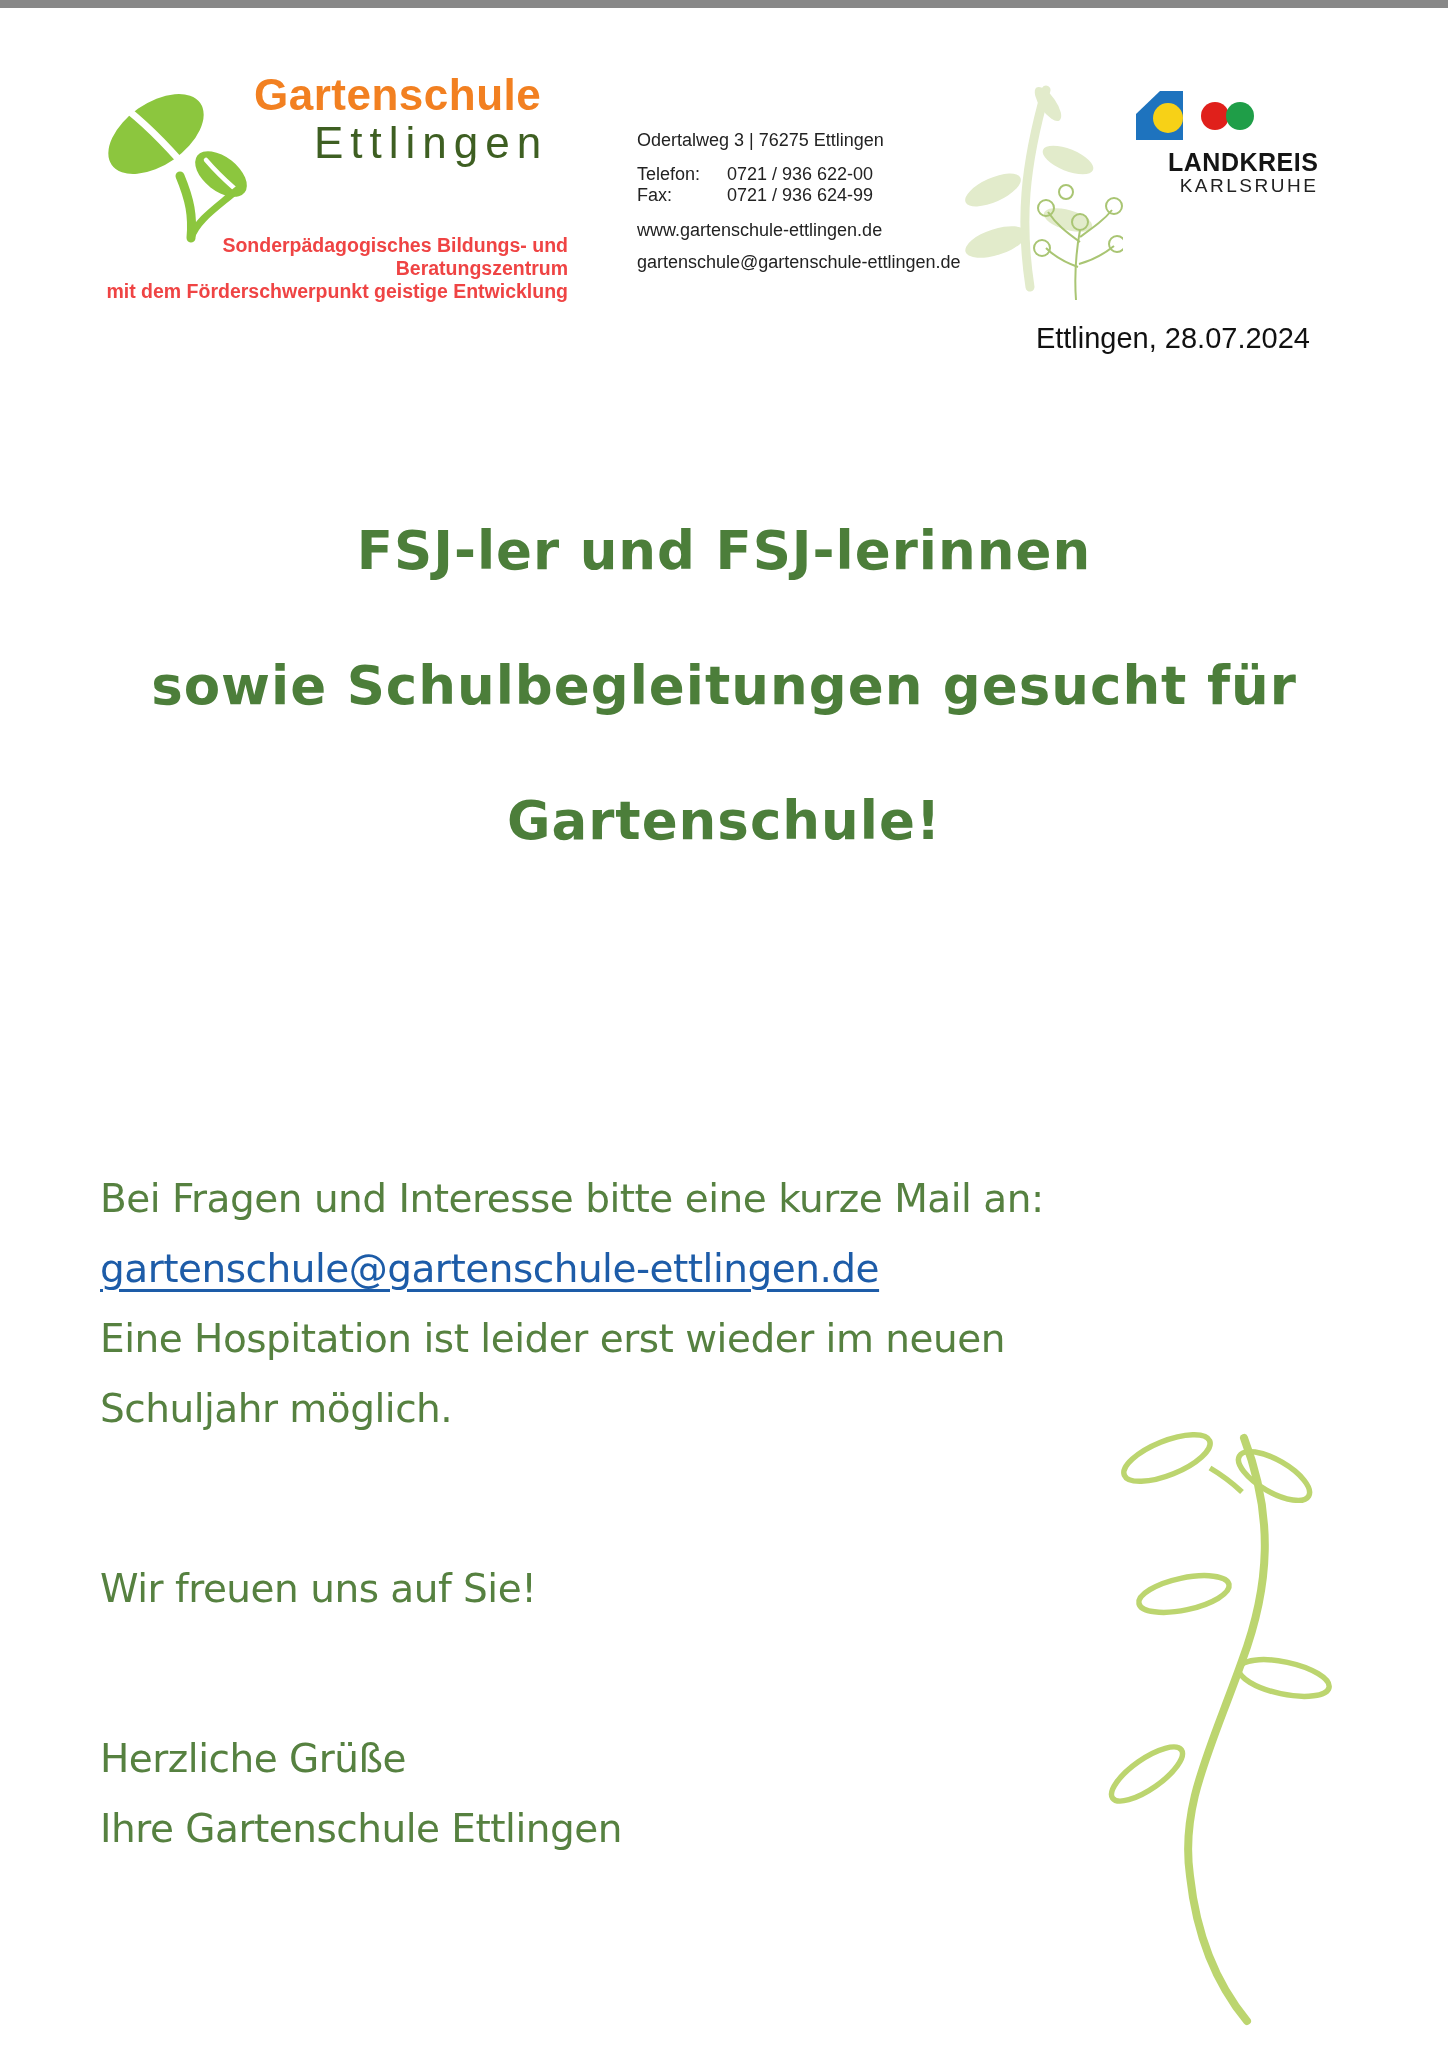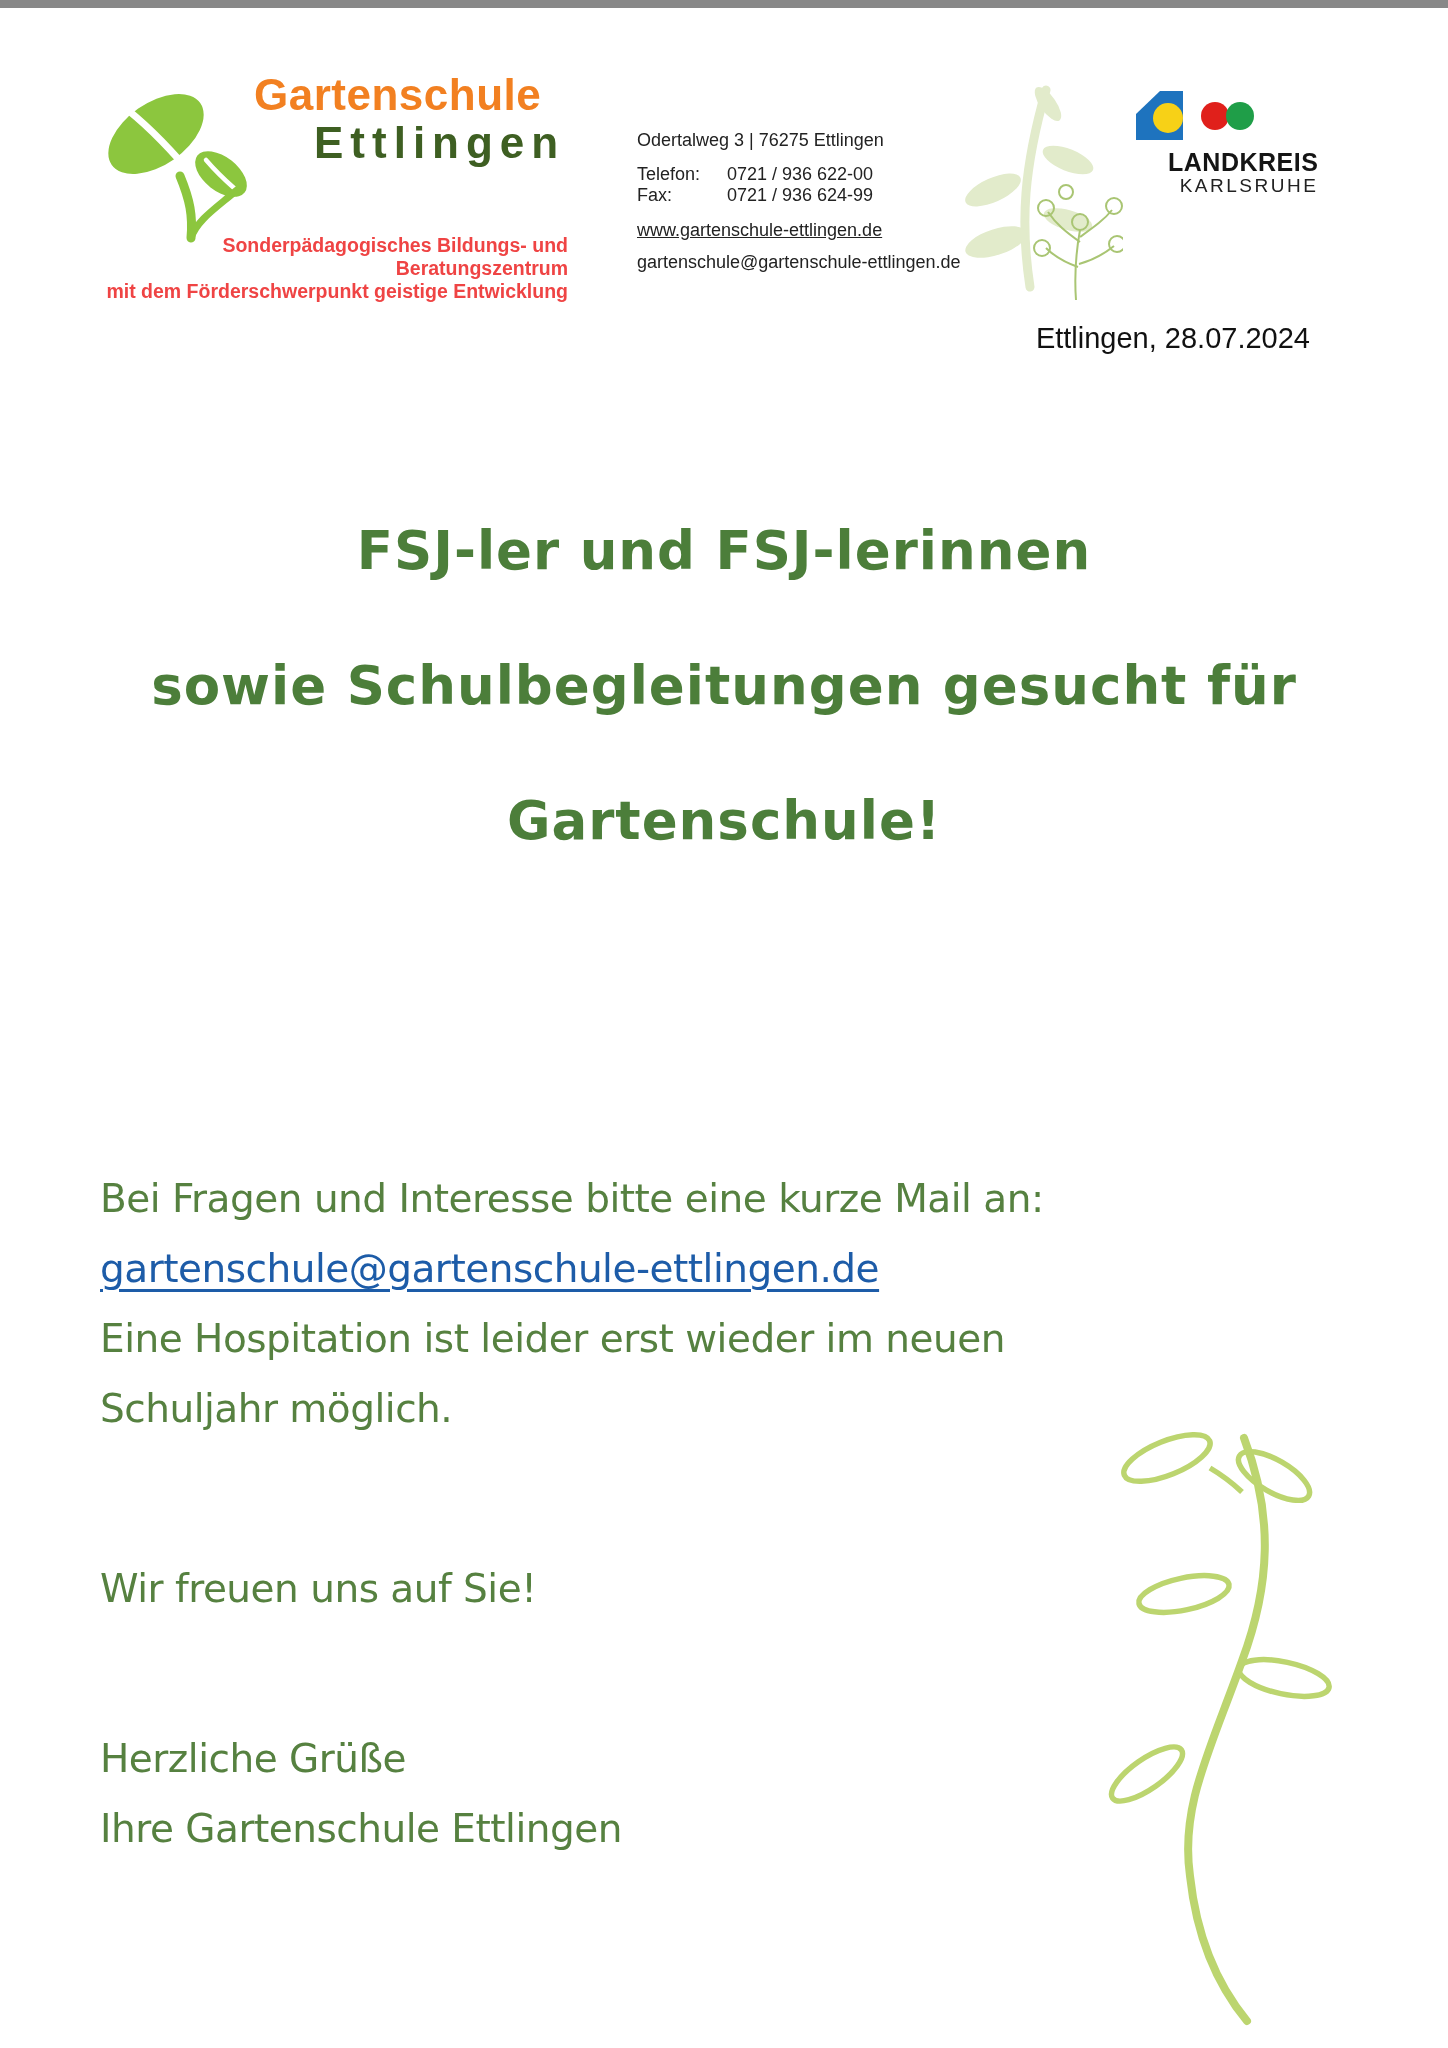--- a/index.html
+++ b/index.html
@@ -15,33 +15,33 @@
   
   .logo-wrap{position:absolute;left:86px;top:58px;}
   .logo-mark{position:absolute;left:8px;top:10px;}
   .logo-word1{
     position:absolute;left:168px;top:4px;
     font-size:44px;font-weight:bold;letter-spacing:0.5px;
     font-family:"Liberation Sans", sans-serif;
   }
   .logo-word2{
     position:absolute;left:228px;top:52px;
-    font-size:44px;font-weight:bold;letter-spacing:7px;
+    font-size:44px;font-weight:normal;letter-spacing:7px;
     font-family:"Liberation Sans", sans-serif;
   }
   .logo-subtitle{
     position:absolute;left:80px;top:226px;width:488px;
     text-align:right;font-size:19.5px;font-weight:bold;line-height:23px;
     color:#ef4444;
   }
   .contact{position:absolute;left:637px;top:122px;font-size:18px;line-height:21px;color:#222;}
   .contact .row{margin:0;}
   .contact .addr{margin-bottom:13px;}
   .contact .tel-grid{display:grid;grid-template-columns:90px auto;row-gap:0px;}
-  .contact .site{margin-top:14px;text-decoration:underline;}
+  .contact .site{margin-top:14px;}
   .contact .mail{margin-top:11px;}
   .deco-plant-top{position:absolute;left:948px;top:64px;}
   .landkreis{position:absolute;left:1128px;top:80px;}
   .lk-text1{margin-left:40px;margin-top:2px;font-size:25px;font-weight:bold;letter-spacing:0.5px;color:#151515;line-height:25px;}
   .lk-text2{margin-left:40px;font-size:19px;letter-spacing:2.5px;color:#222;line-height:21px;text-align:right;}
   .date-line{
     position:absolute;right:138px;top:314px;
     font-size:29px;color:#111;
   }
   

